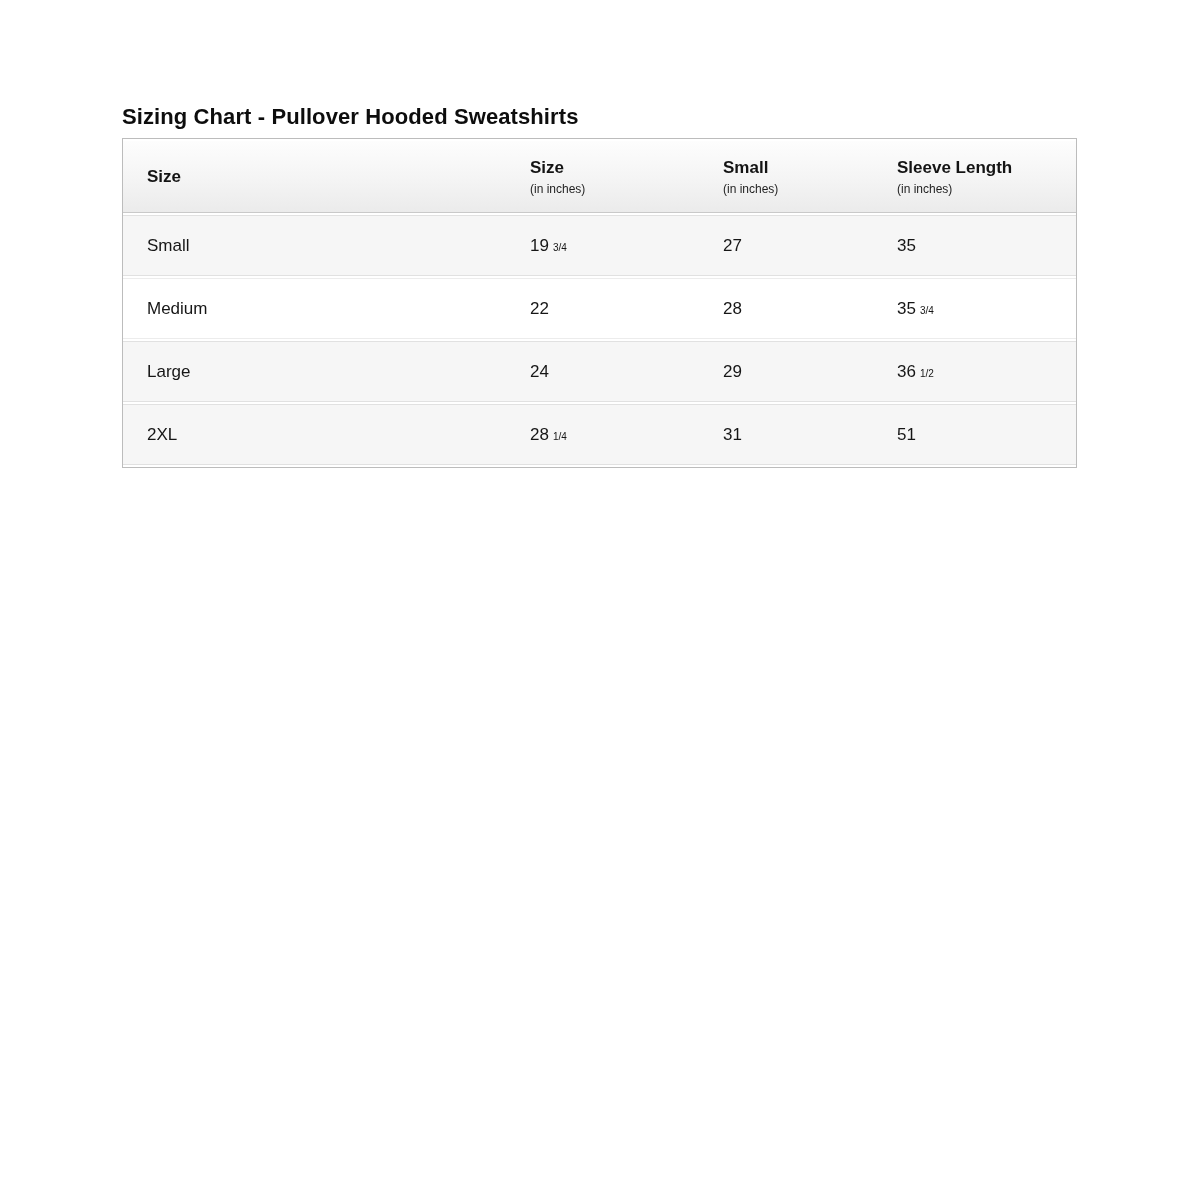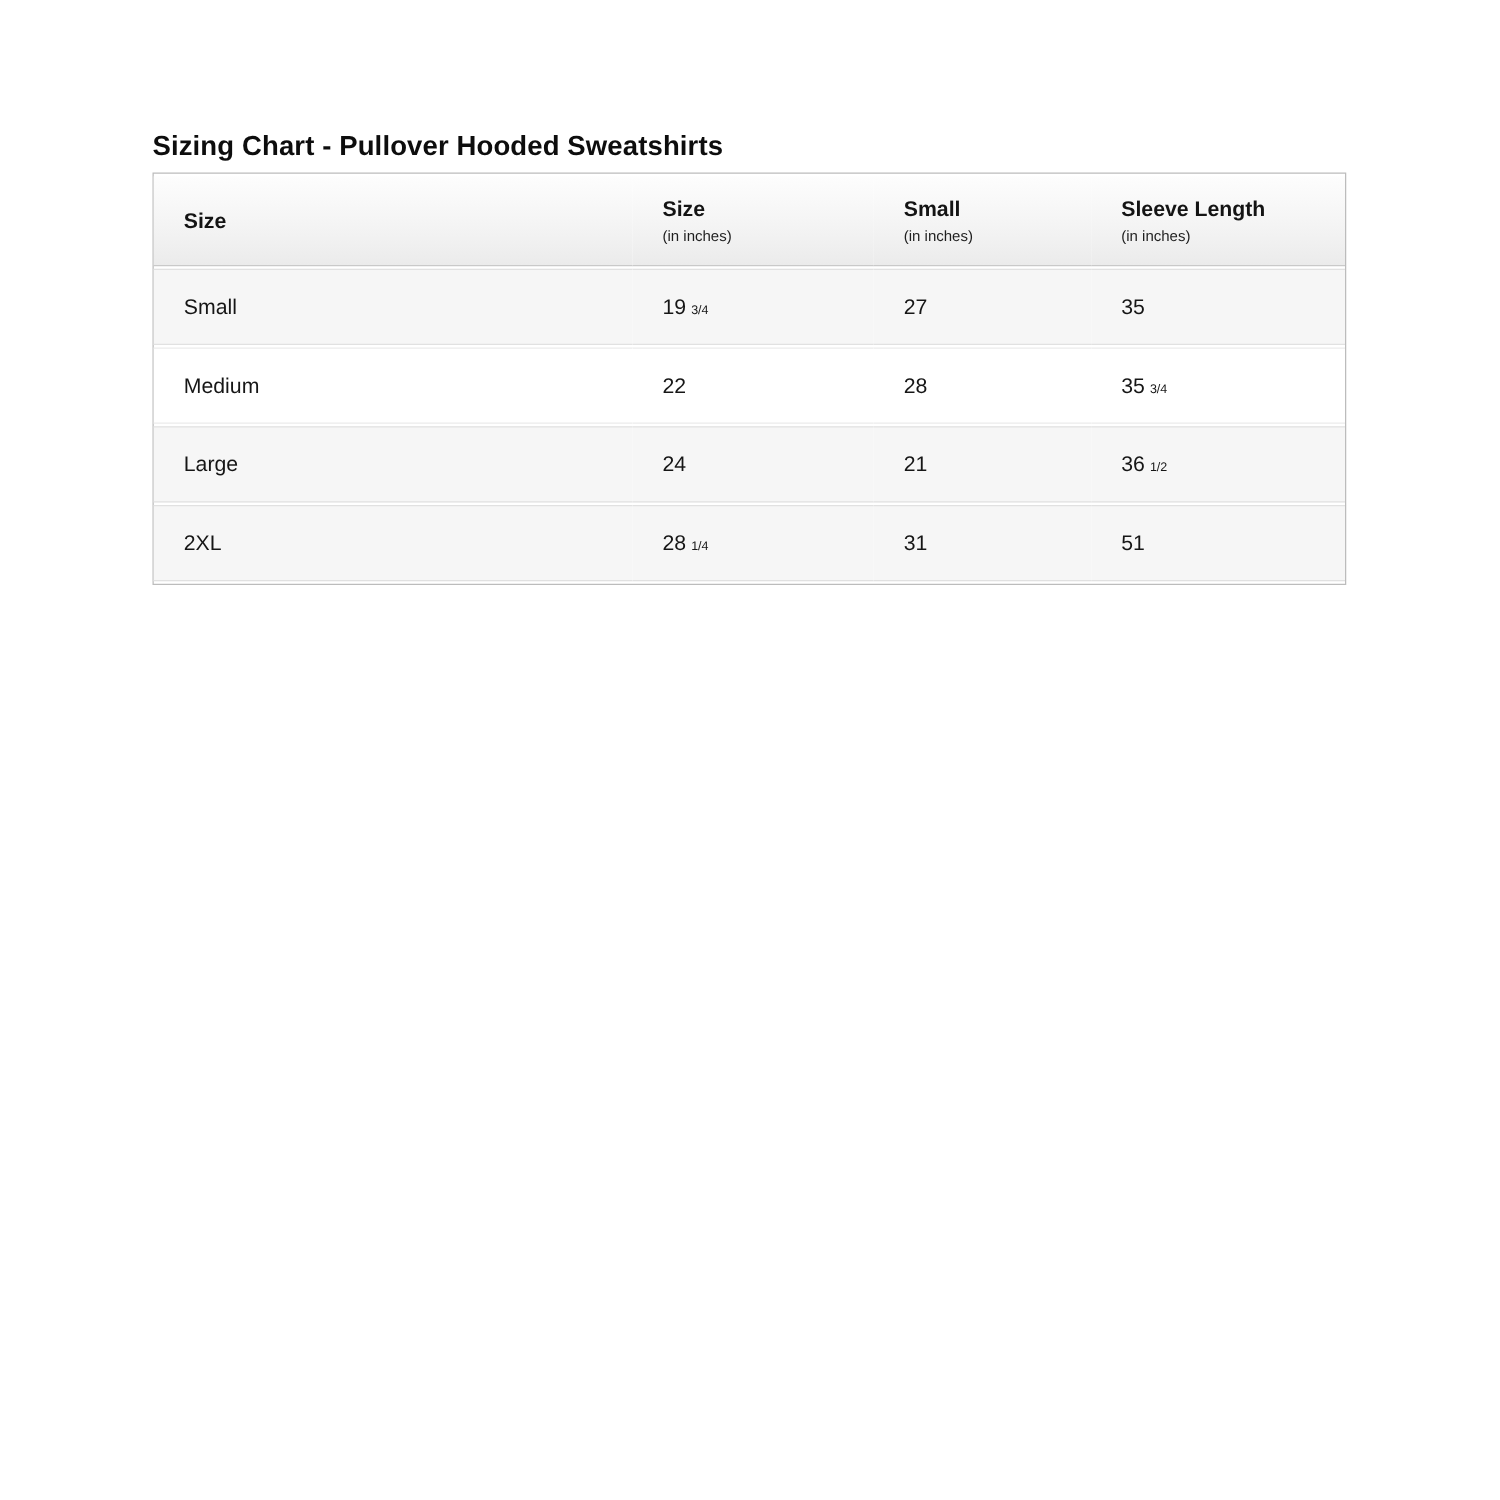--- a/index.html
+++ b/index.html
@@ -121,21 +121,21 @@
       </tr>
       <tr>
         <td><span>Medium</span></td>
         <td><span>22</span></td>
         <td><span>28</span></td>
         <td><span>35</span><span class="frac">3/4</span></td>
       </tr>
       <tr class="stripe">
         <td><span>Large</span></td>
         <td><span>24</span></td>
-        <td><span>21</span></td>
+        <td><span>29</span></td>
         <td><span>36</span><span class="frac">1/2</span></td>
       </tr>
       <tr class="stripe">
         <td><span>2XL</span></td>
         <td><span>28</span><span class="frac">1/4</span></td>
         <td><span>31</span></td>
         <td><span>51</span></td>
       </tr>
     </tbody>
   </table>

